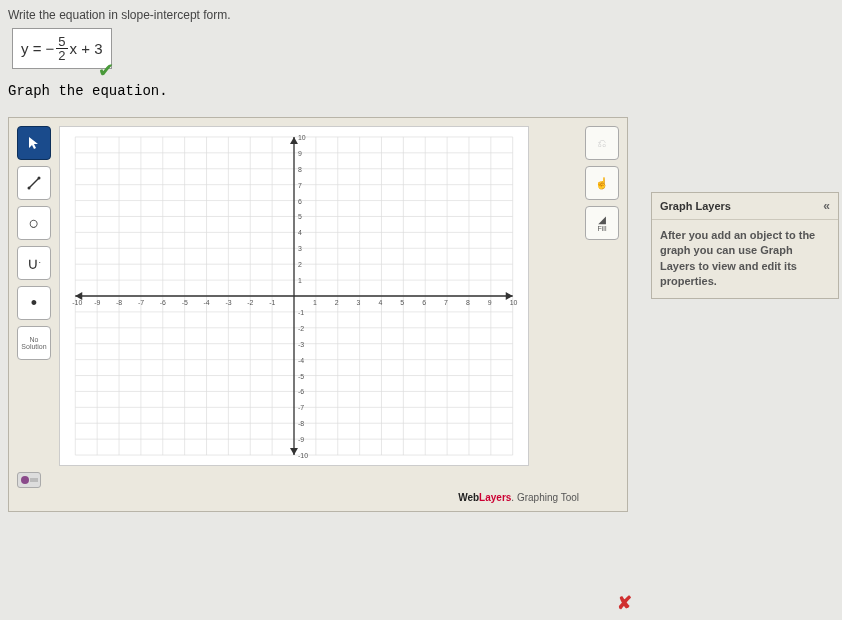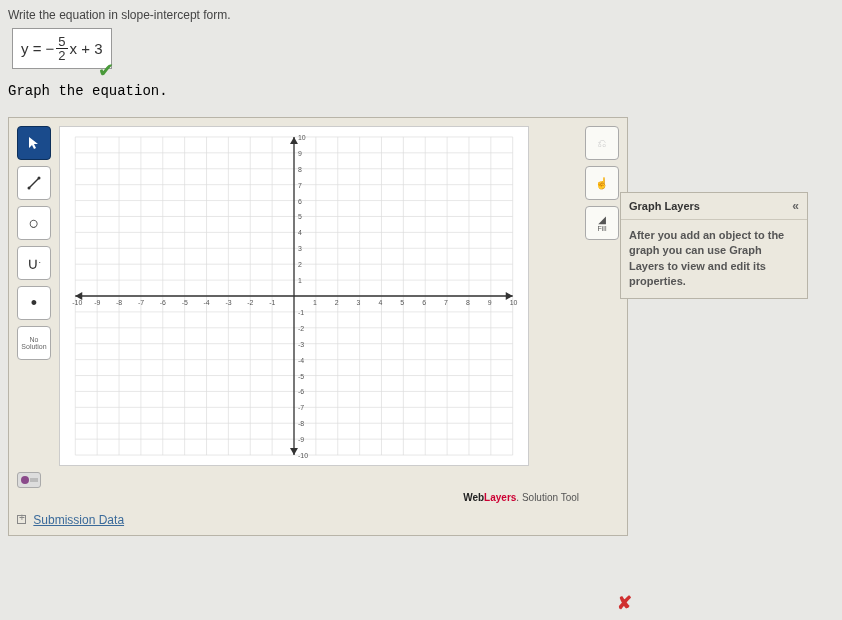--- a/index.html
+++ b/index.html
@@ -158,21 +158,21 @@
 }
 .sub-link a {
   color: #3a6a9a;
   text-decoration: underline;
 }
 .sq { display:inline-block; width:9px; height:9px; border:1px solid #888; margin-right:4px; position:relative; }
 .sq::after{content:"+"; position:absolute; top:-4px; left:1px; font-size:10px; color:#888;}
 .layers-panel {
   position: absolute;
   top: 192px;
-  left: 620px;
+  left: 651px;
   width: 188px;
   border: 1px solid #b8b4a8;
   background: #ebe8de;
   font-size: 11px;
 }
 .layers-header {
   display: flex;
   align-items: center;
   justify-content: space-between;
   padding: 6px 8px;
@@ -364,27 +364,23 @@
 
       <div class="footer-row">
         <div class="help-btn">
           <svg width="22" height="14" viewBox="0 0 22 14">
               <circle cx="7" cy="7" r="4" fill="#8a4a8a"></circle>
               <rect x="12" y="5" width="8" height="4" fill="#bbb"></rect>
             </svg>
         </div>
       </div>
       <div class="brand">
-        <b>Web</b><b style="color:#c03;">Layers</b><span>. Solution Tool</span>
+        <b>Web</b><b style="color:#c03;">Layers</b><span>. Graphing Tool</span>
       </div>
 
-      <div class="sub-link">
-        <span class="sq"></span>
-        <a href="#">Submission Data</a>
-      </div>
     </div>
   </div>
 </div>
 
 <div class="layers-panel">
   <div class="layers-header">
     <span>Graph Layers</span>
     <span class="collapse">«</span>
   </div>
   <div class="layers-body">After you add an object to the graph you can use Graph Layers to view and edit its properties.</div>

